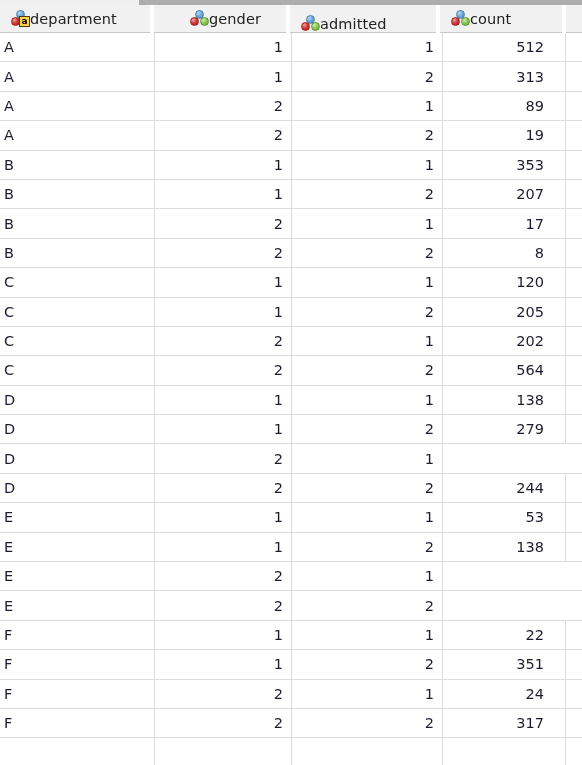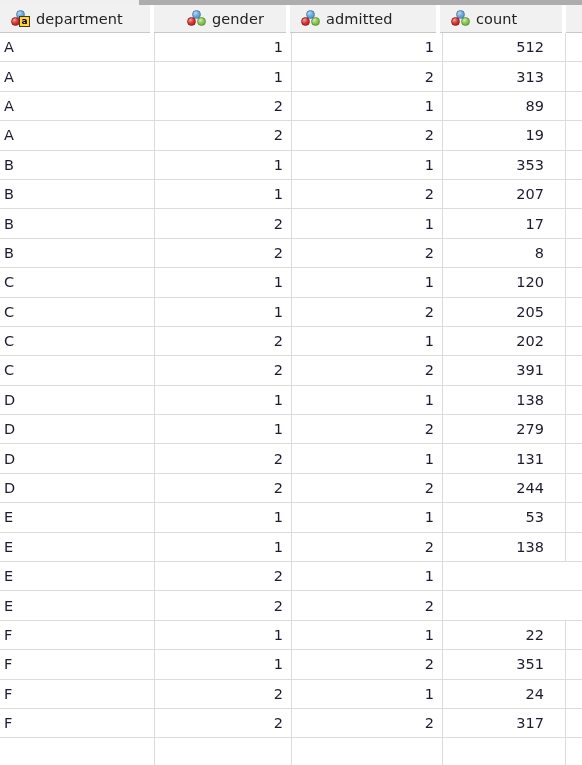--- a/index.html
+++ b/index.html
@@ -49,28 +49,27 @@
     background: #f1f1f1;
     border-bottom: 1px solid #c8c8c8;
     display: flex;
     align-items: center;
     padding-left: 11px;
     margin-right: 4px;
     overflow: hidden;
   }
   .hcell.c0 { width: 151px; }
   .hcell.c1 { width: 133px; justify-content: center; }
-  .hcell.c2 { width: 147px; }
+  .hcell.c2 { width: 147px; align-items: flex-end; }
   .hcell.c3 { width: 123px; padding-left: 11px; }
   .hcell.c4 { width: 16px; padding-left: 0; margin-right: 0; }
 
   .hlabel {
     font-size: 14.5px;
     color: #222222;
-    margin-left: 6px;
     white-space: nowrap;
     letter-spacing: 0.1px;
   }
 
   
   .ball-icon {
     position: relative;
     width: 19px;
     height: 17px;
     flex: 0 0 19px;
@@ -266,42 +265,41 @@
         <div class="cell col-dept">C</div>
         <div class="cell col-gender">2</div>
         <div class="cell col-adm">1</div>
         <div class="cell col-count">202</div>
         <div class="cell col-tail"></div>
       </div>
       <div class="row">
         <div class="cell col-dept">C</div>
         <div class="cell col-gender">2</div>
         <div class="cell col-adm">2</div>
-        <div class="cell col-count">391</div>
+        <div class="cell col-count">564</div>
         <div class="cell col-tail"></div>
       </div>
       <div class="row">
         <div class="cell col-dept">D</div>
         <div class="cell col-gender">1</div>
         <div class="cell col-adm">1</div>
         <div class="cell col-count">138</div>
         <div class="cell col-tail"></div>
       </div>
       <div class="row">
         <div class="cell col-dept">D</div>
         <div class="cell col-gender">1</div>
         <div class="cell col-adm">2</div>
         <div class="cell col-count">279</div>
         <div class="cell col-tail"></div>
       </div>
       <div class="row">
         <div class="cell col-dept">D</div>
         <div class="cell col-gender">2</div>
         <div class="cell col-adm">1</div>
-        <div class="cell col-count">131</div>
         <div class="cell col-tail"></div>
       </div>
       <div class="row">
         <div class="cell col-dept">D</div>
         <div class="cell col-gender">2</div>
         <div class="cell col-adm">2</div>
         <div class="cell col-count">244</div>
         <div class="cell col-tail"></div>
       </div>
       <div class="row">

